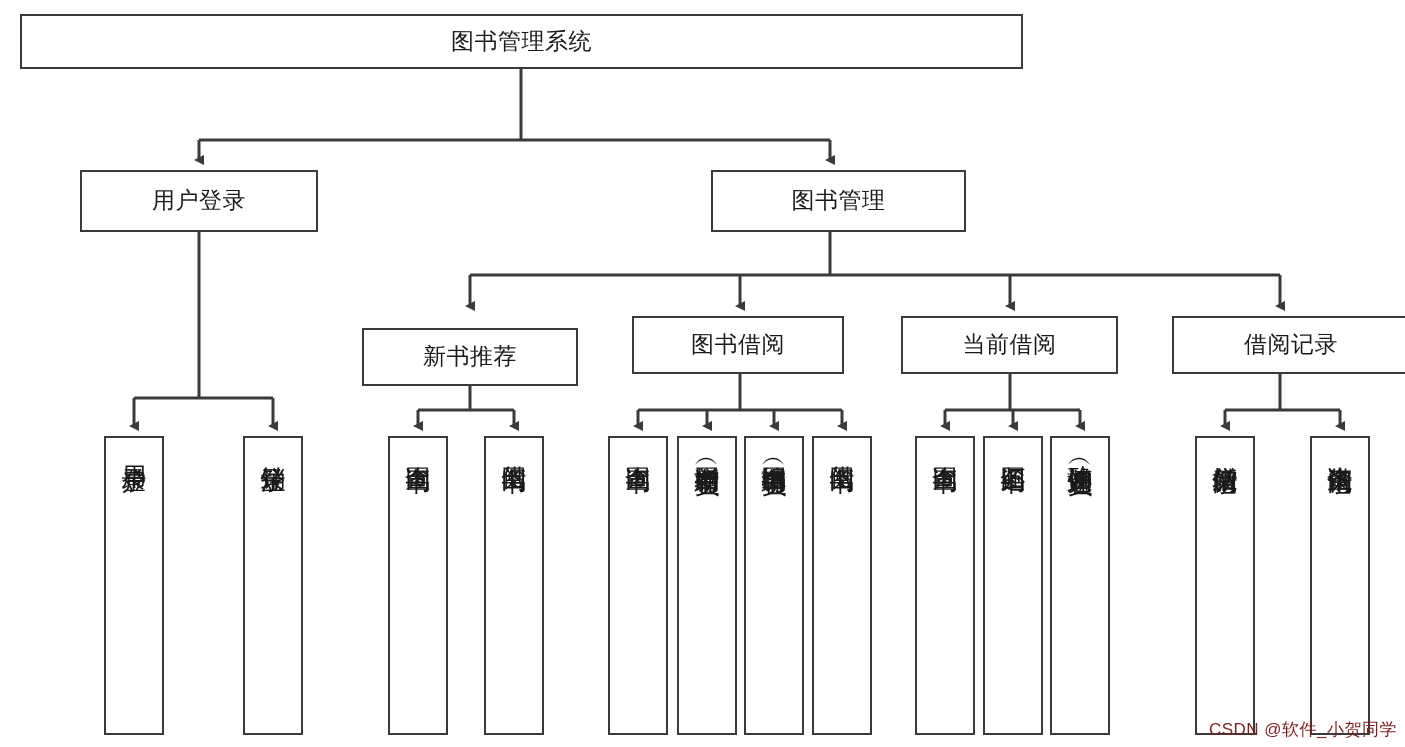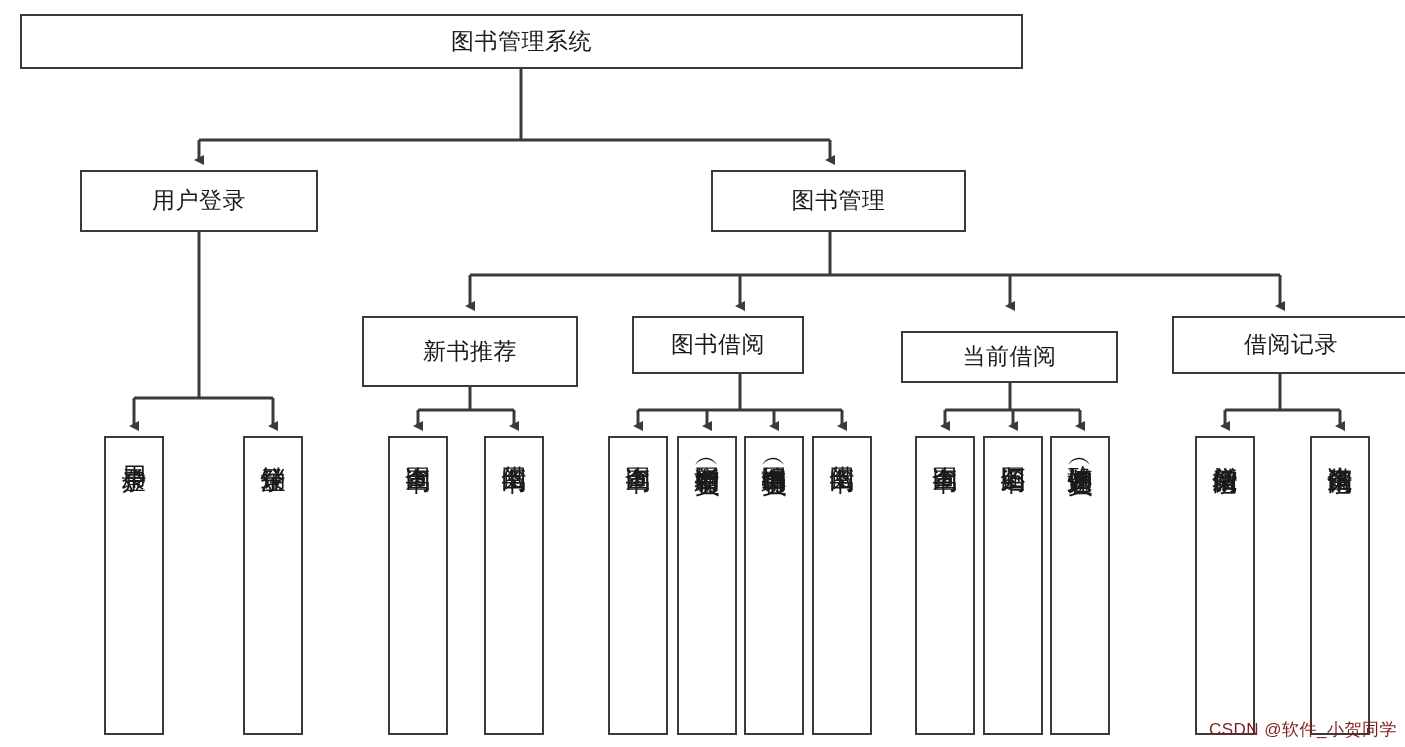--- a/index.html
+++ b/index.html
@@ -136,27 +136,27 @@
     <span class="node-label">图书管理系统</span>
   </div>
 
   <div class="node horiz" style="left: 80px; top: 170px; width: 238px; height: 62px;">
     <span class="node-label">用户登录</span>
   </div>
   <div class="node horiz" style="left: 711px; top: 170px; width: 255px; height: 62px;">
     <span class="node-label">图书管理</span>
   </div>
 
-  <div class="node horiz" style="left: 362px; top: 316px; width: 216px; height: 71px;">
+  <div class="node horiz" style="left: 362px; top: 328px; width: 216px; height: 58px;">
     <span class="node-label">新书推荐</span>
   </div>
-  <div class="node horiz" style="left: 632px; top: 316px; width: 172px; height: 58px;">
+  <div class="node horiz" style="left: 632px; top: 316px; width: 212px; height: 58px;">
     <span class="node-label">图书借阅</span>
   </div>
-  <div class="node horiz" style="left: 901px; top: 316px; width: 217px; height: 52px; margin-top: 15px;">
+  <div class="node horiz" style="left: 901px; top: 316px; width: 217px; height: 58px;">
     <span class="node-label">当前借阅</span>
   </div>
   <div class="node horiz" style="left: 1172px; top: 316px; width: 238px; height: 58px;">
     <span class="node-label">借阅记录</span>
   </div>
 
   <div class="node vert" style="left: 104px; top: 436px; width: 60px; height: 299px;">
     <span class="node-label">用户登录</span>
   </div>
   <div class="node vert" style="left: 243px; top: 436px; width: 60px; height: 299px;">

